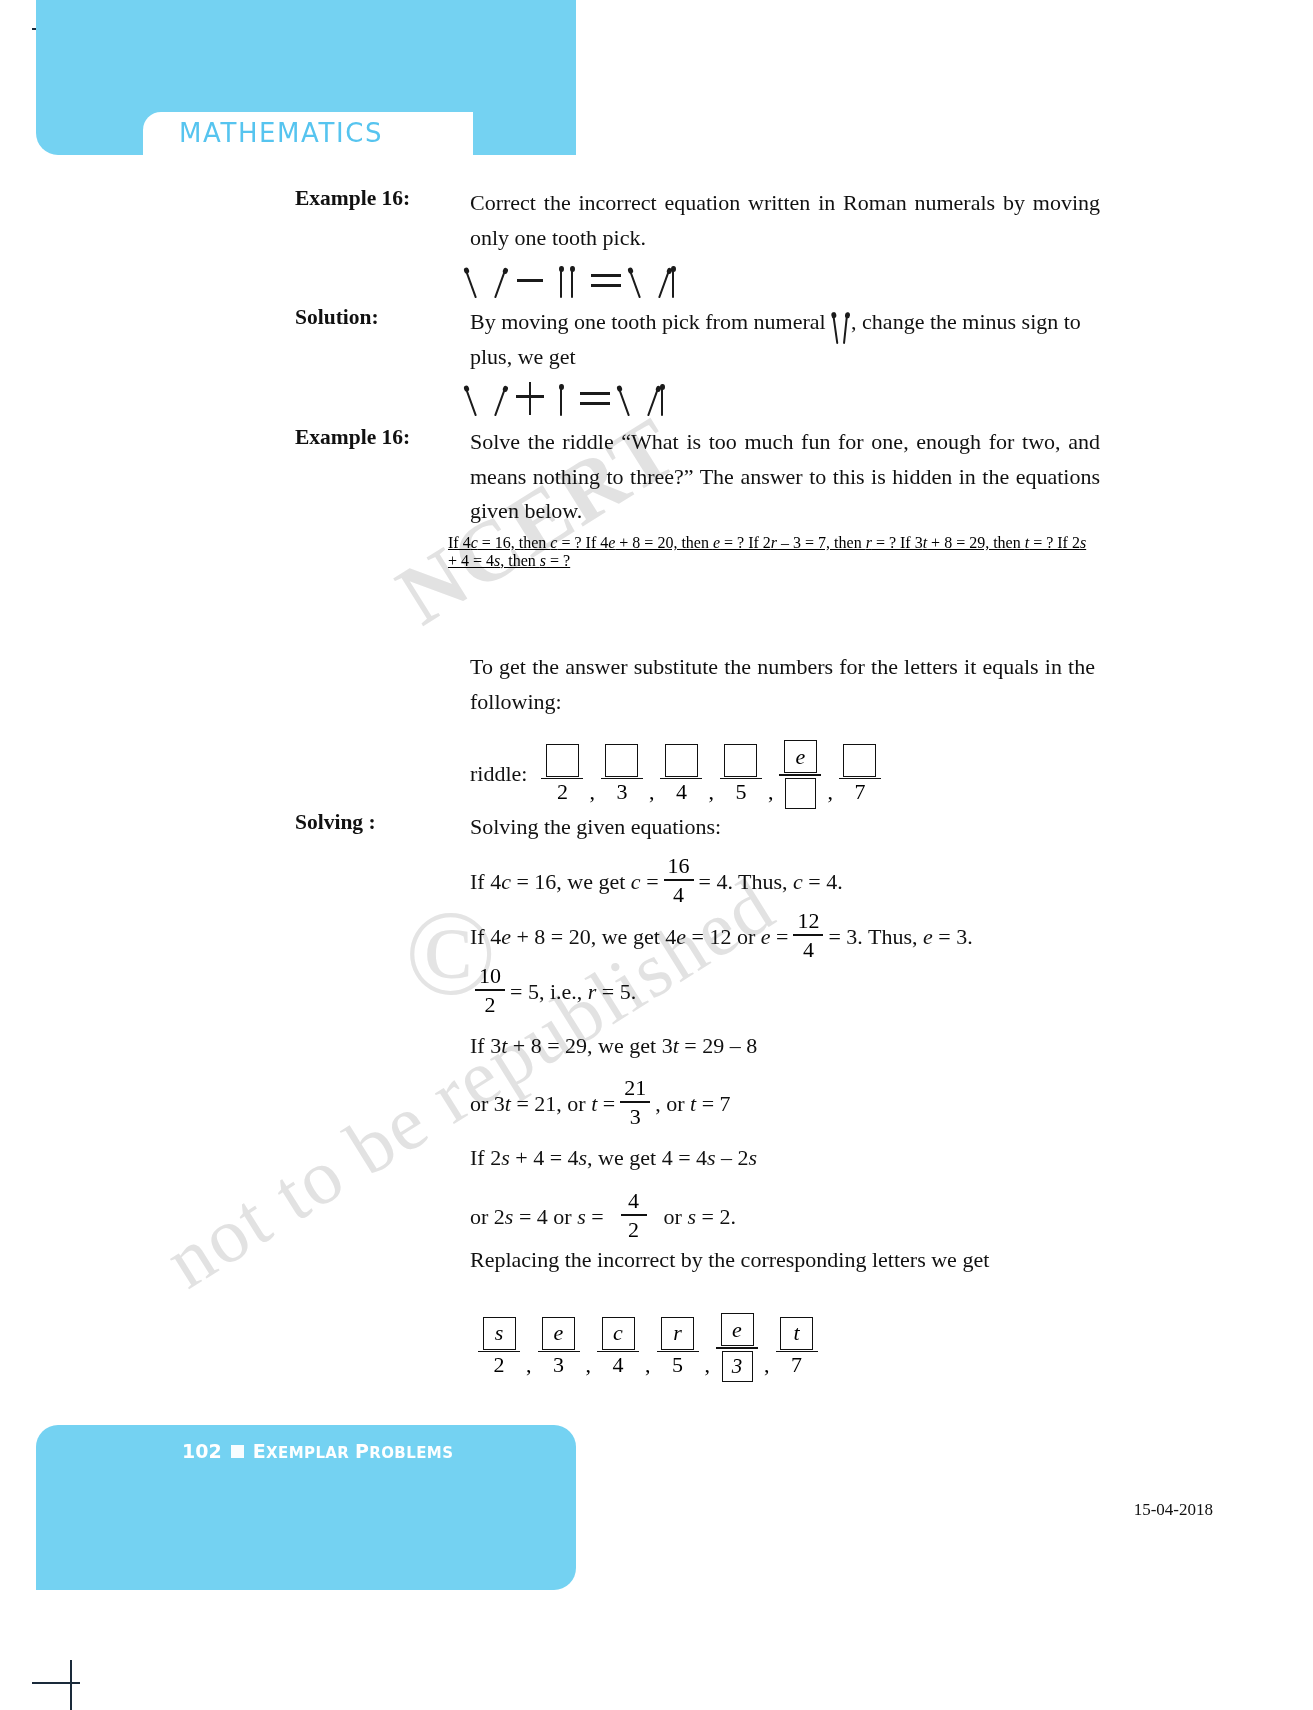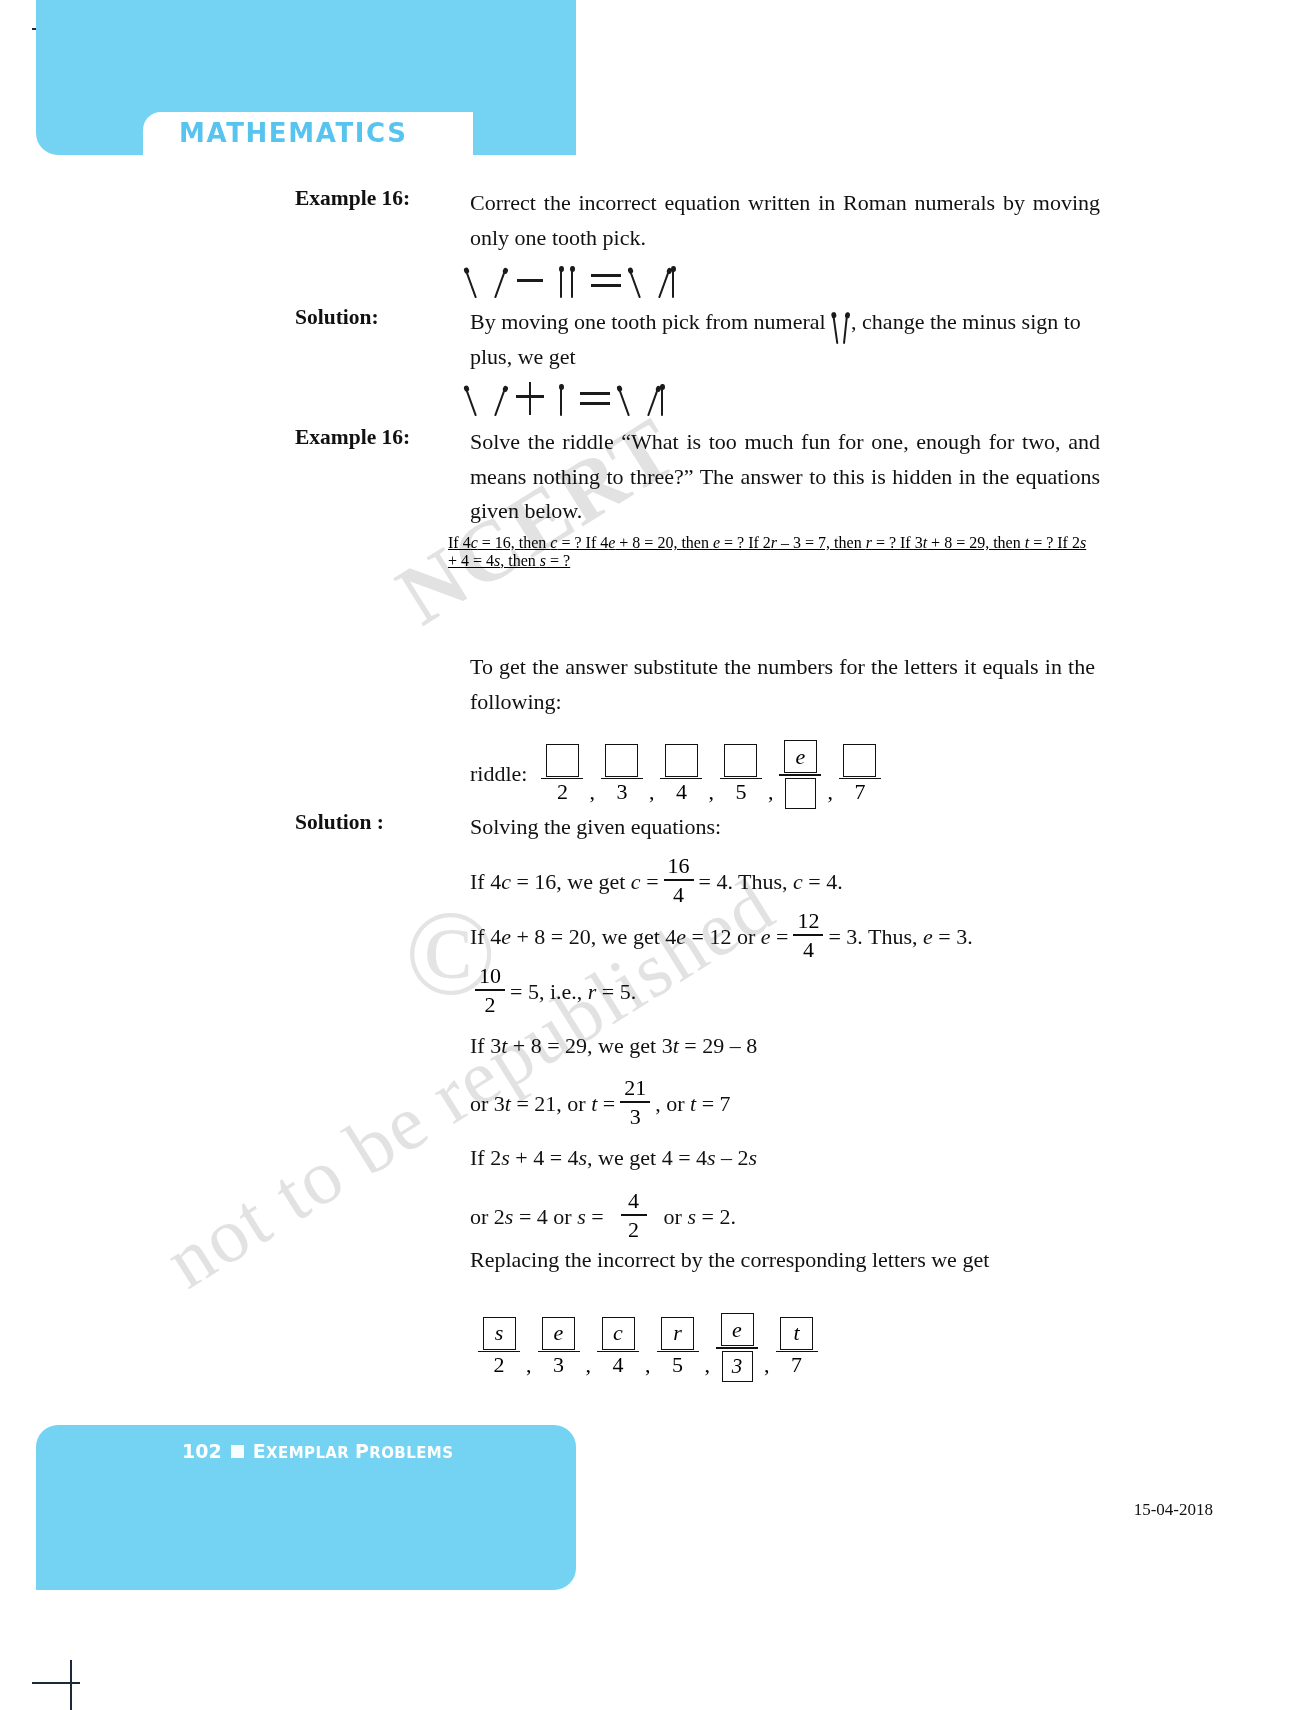--- a/index.html
+++ b/index.html
@@ -34,21 +34,21 @@
     left:143px; top:112px;
     width:330px; height:48px;
     background:#ffffff;
     border-top-left-radius:18px;
     border-bottom-right-radius:0px;
   }
   .header-title {
     position:absolute;
     left:179px; top:118px;
     font-family:"DejaVu Sans", sans-serif;
-    font-weight:bold;
+    font-weight:normal;
     font-size:26px;
     letter-spacing:1.6px;
     color:#56c4ef;
   }
 
   
   .watermark {
     position:absolute;
     left:0; top:0; width:100%; height:100%;
     pointer-events:none;
@@ -475,21 +475,21 @@
 
     <span class="boxfrac">
       <span class="bx"></span>
       <span class="rule"></span>
       <span class="den">7</span>
     </span>
   </div>
 
   <div class="row" style="position:absolute; left:0; top:810px;">
     <div class="label-col">
-      <span class="lbl">Solution :</span>
+      <span class="lbl">Solving :</span>
     </div>
     <div class="body-col">
       <div class="para nojust">Solving the given equations:</div>
     </div>
   </div>
 
   <div class="seq-row" style="position:absolute; left:470px; top:855px;">
     <span class="para">If 4<i>c</i> = 16, we get <i>c</i> = </span>
     <span class="frac">
       <span class="num">16</span>

